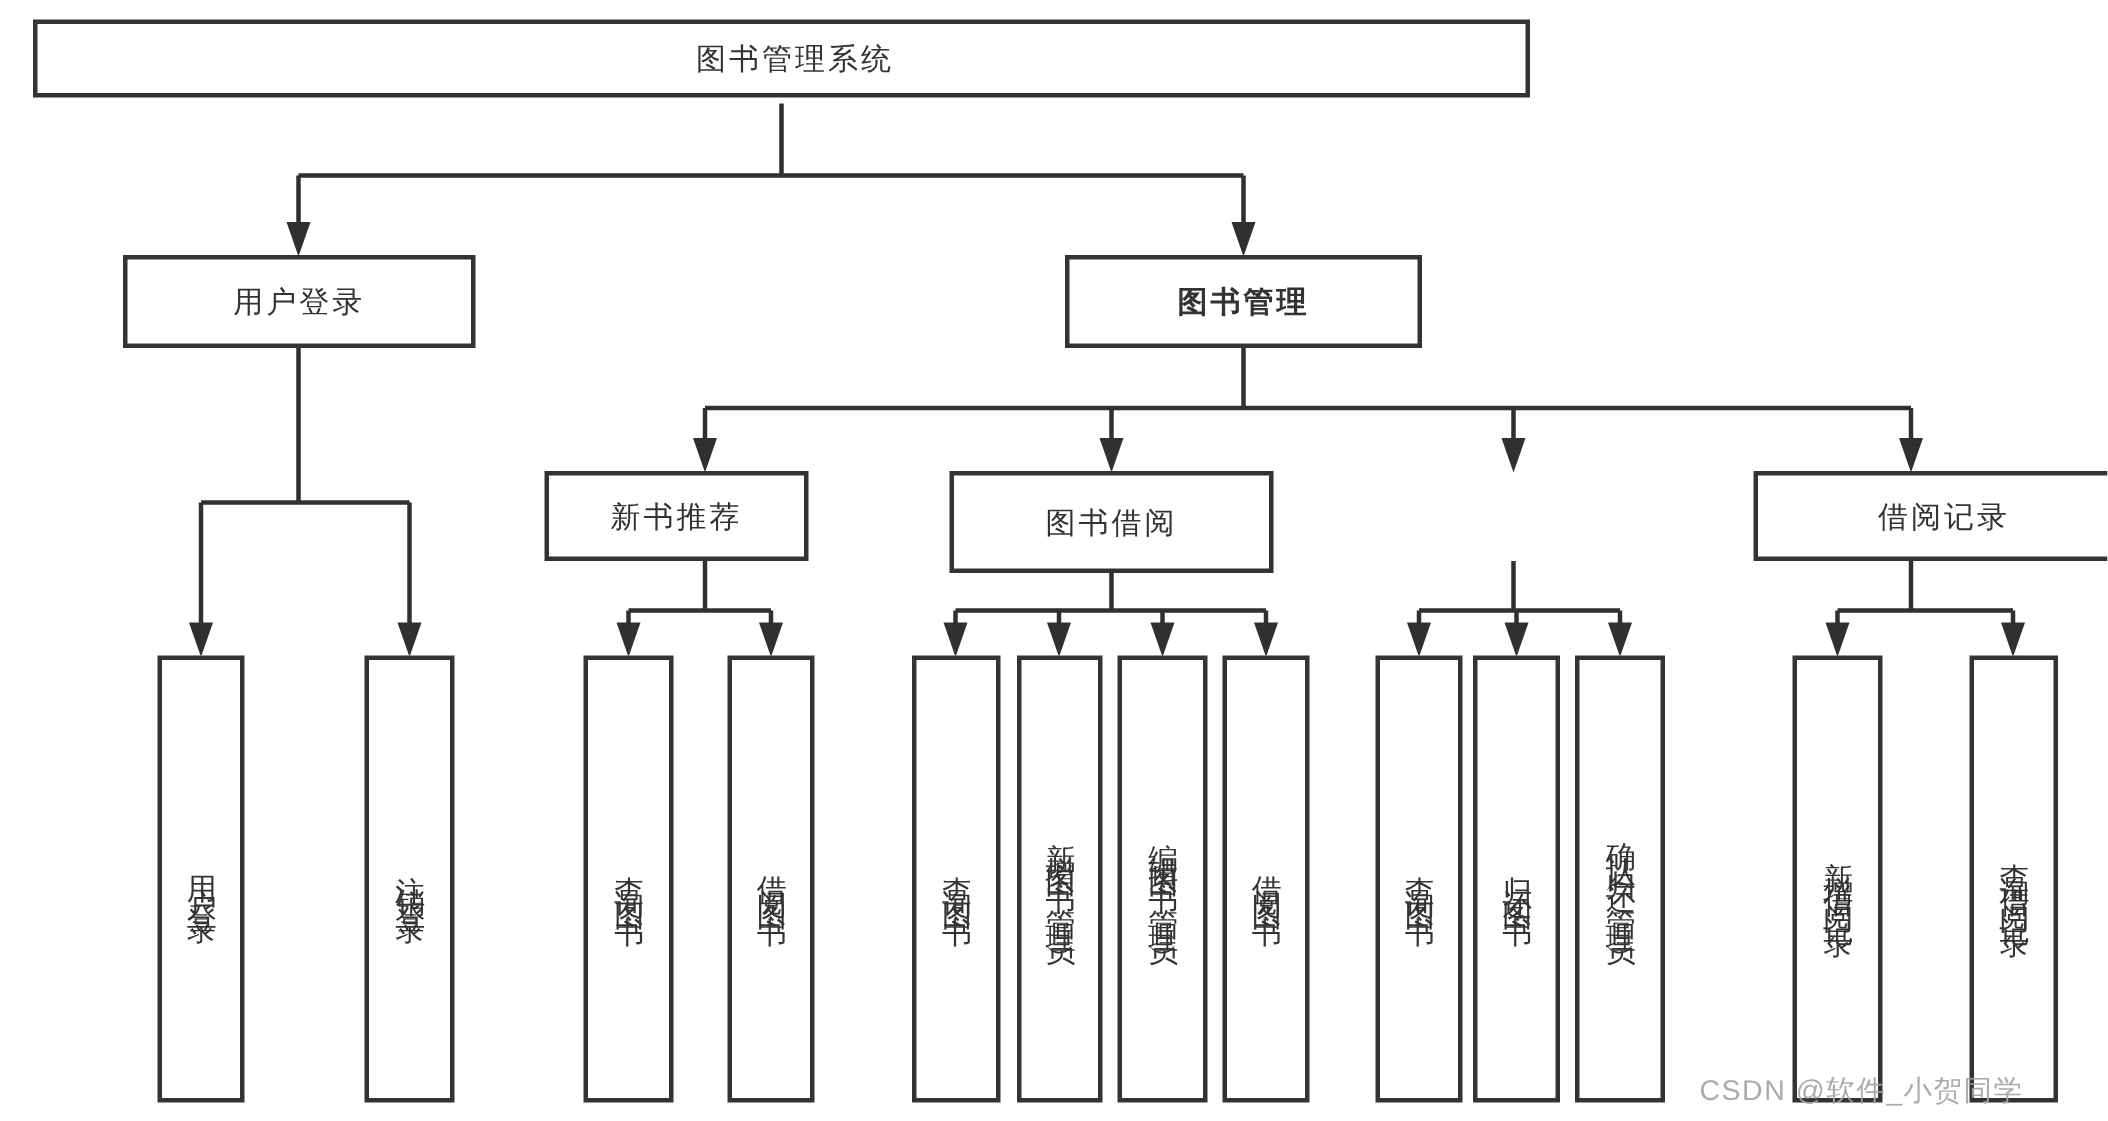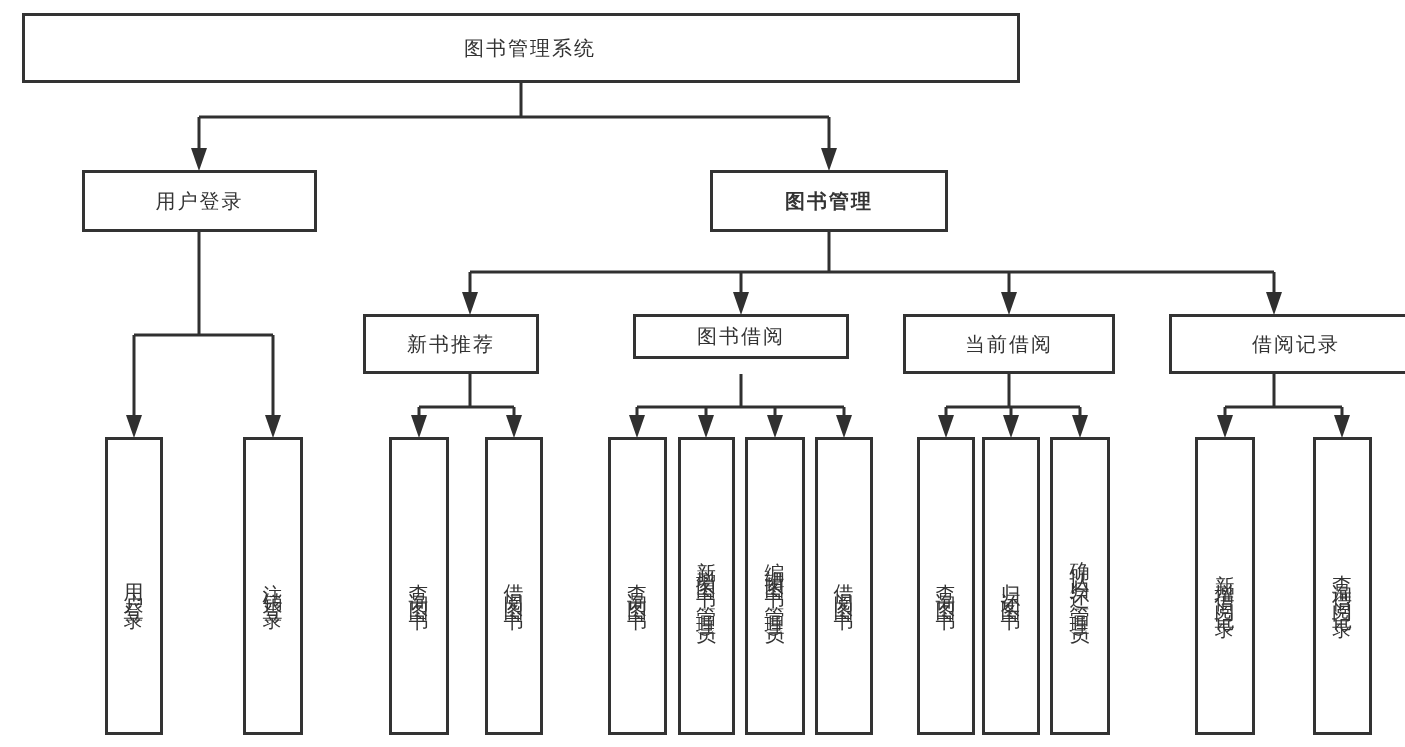--- a/index.html
+++ b/index.html
@@ -54,39 +54,36 @@
       <path d="M767 415 L783 415 L775 438 Z"></path>
       <path d="M836 415 L852 415 L844 438 Z"></path>
       <path d="M938 415 L954 415 L946 438 Z"></path>
       <path d="M1003 415 L1019 415 L1011 438 Z"></path>
       <path d="M1072 415 L1088 415 L1080 438 Z"></path>
       <path d="M1217 415 L1233 415 L1225 438 Z"></path>
       <path d="M1334 415 L1350 415 L1342 438 Z"></path>
     </g>
   </svg>
 
-  <div class="node" style="left:22px;top:13px;width:998px;height:70px;padding-left:18px;">
+  <div class="node" style="left:22px;top:13px;width:998px;height:52px;padding-left:18px;">
     <span class="htext">图书管理系统</span>
   </div>
 
   <div class="node" style="left:82px;top:170px;width:235px;height:62px;">
     <span class="htext">用户登录</span>
   </div>
   <div class="node" style="left:710px;top:170px;width:238px;height:62px;font-weight:bold;">
     <span class="htext">图书管理</span>
   </div>
 
   <div class="node" style="left:363px;top:314px;width:176px;height:60px;">
     <span class="htext">新书推荐</span>
   </div>
-  <div class="node" style="left:633px;top:314px;width:216px;height:45px;">
+  <div class="node" style="left:633px;top:314px;width:216px;height:68px;">
     <span class="htext">图书借阅</span>
-  </div>
-  <div class="node" style="left:903px;top:314px;width:212px;height:60px;">
-    <span class="htext">当前借阅</span>
   </div>
   <div class="node" style="left:1169px;top:314px;width:254px;height:60px;">
     <span class="htext">借阅记录</span>
   </div>
 
   <div class="node" style="left:105px;top:437px;width:58px;height:298px;">
     <span class="vtext">用户登录</span>
   </div>
   <div class="node" style="left:243px;top:437px;width:60px;height:298px;">
     <span class="vtext">注销登录</span>
@@ -122,14 +119,15 @@
     <span class="vtext">确认归还（管理员）</span>
   </div>
 
   <div class="node" style="left:1195px;top:437px;width:60px;height:298px;">
     <span class="vtext">新增借阅记录</span>
   </div>
   <div class="node" style="left:1313px;top:437px;width:59px;height:298px;">
     <span class="vtext">查询借阅记录</span>
   </div>
 
+  <div id="watermark">CSDN @软件_小贺同学</div>
 
 </div>
 
 </body></html>

